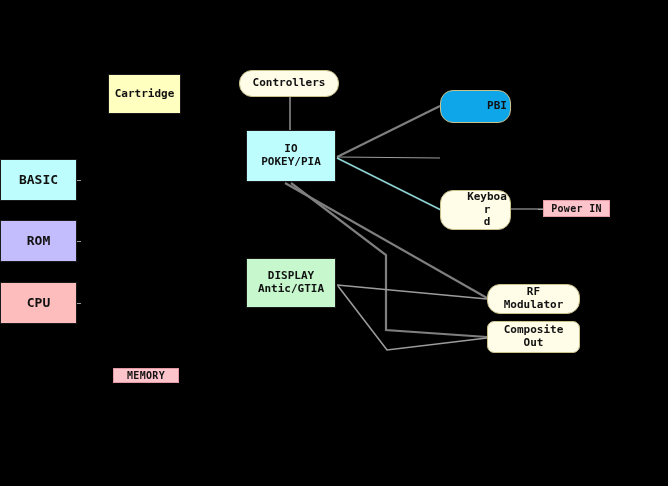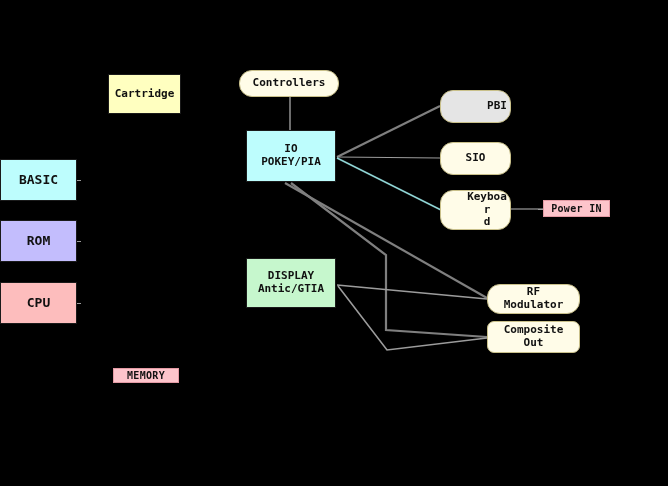--- a/index.html
+++ b/index.html
@@ -137,27 +137,24 @@
 
   <div class="node stadium" id="node-controllers" style="background:#fffce8;">
     <span class="node-label">Controllers</span>
   </div>
 
   <div class="node rect" id="node-display" style="background:#c6f7cd;">
     <span class="node-label">DISPLAY
 Antic/GTIA</span>
   </div>
 
-  <div class="node stadium" id="node-pbi" style="background:#e5e5e5;padding-left:43px;">
+  <div class="node stadium" id="node-pbi" style="background:#0ea5e9;padding-left:43px;">
     <span class="node-label">PBI</span>
   </div>
 
-  <div class="node stadium" id="node-sio" style="background:#fffce8;">
-    <span class="node-label">SIO</span>
-  </div>
 
   <div class="node stadium" id="node-keyboard" style="background:#fffce8;padding-left:23px;">
     <span class="node-label">Keyboar
 d</span>
   </div>
 
   <div class="node chip" id="node-powerin" style="background:#fdc4cb;">
     <span class="node-label">Power IN</span>
   </div>
 

